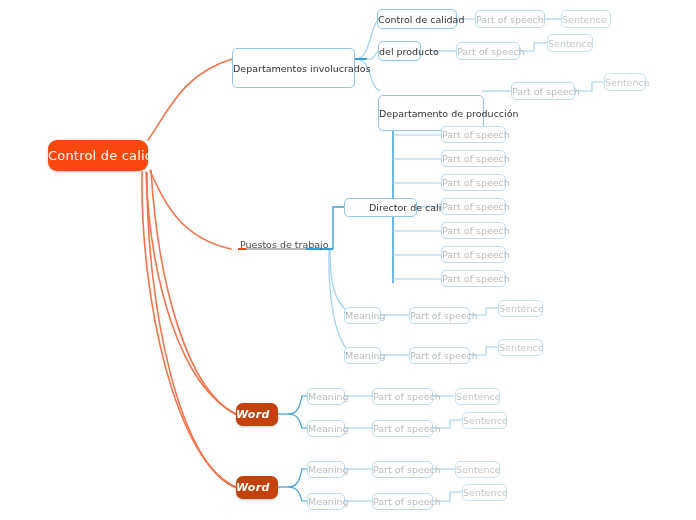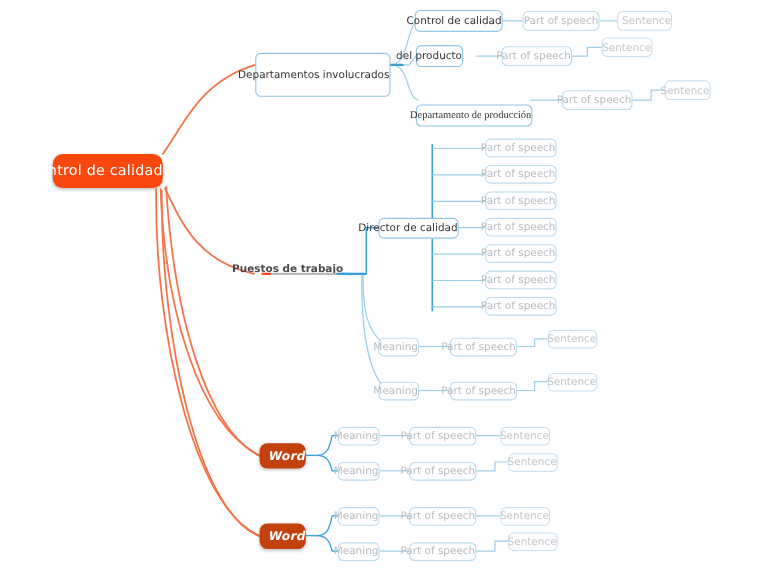--- a/index.html
+++ b/index.html
@@ -2,40 +2,40 @@
 <html><head>
 <meta charset="utf-8">
 <style>
   html,body{margin:0;padding:0;background:#ffffff;}
   body{width:696px;height:520px;position:relative;overflow:hidden;
        font-family:"DejaVu Sans","Liberation Sans",sans-serif;}
   #canvas{position:absolute;inset:0;width:696px;height:520px;}
   svg.links{position:absolute;left:0;top:0;width:696px;height:520px;pointer-events:none;}
 
   .node{position:absolute;box-sizing:border-box;display:flex;align-items:center;
-        justify-content:flex-end;white-space:nowrap;}
+        justify-content:flex-start;white-space:nowrap;}
 
   
   .root{background:#F9480E;color:#ffffff;border-radius:9px;font-size:13px;
         letter-spacing:.2px;box-shadow:0 1px 3px rgba(0,0,0,.22);}
 
   
   .box{background:#ffffff;border:1px solid #8FC7E8;border-radius:5px;
        color:#3b3b3b;font-size:9.5px;}
   .box.dark{color:#333333;}
   .box.ghost{color:#b9bcc0;border-color:#bcdcf1;}
   .box.ghost2{color:#c3c6ca;border-color:#c9e2f4;}
 
   
   .word{background:#c2410c;color:#ffffff;border-radius:7px;font-size:11px;
         font-weight:bold;letter-spacing:.3px;box-shadow:0 1px 3px rgba(0,0,0,.22);font-style:italic;}
 
   
   .uline{color:#4a4a4a;font-size:9.5px;background:transparent;border:0;
-         align-items:flex-end;padding-bottom:2px;font-weight:bold;}
+         align-items:flex-end;padding-bottom:2px;}
   .uline-bar{position:absolute;height:2px;background:#b9b9b9;}
   .uline-bar .cap-l{position:absolute;left:0;top:0;width:8px;height:2px;background:#F9480E;}
   .uline-bar .cap-r{position:absolute;right:0;top:0;width:8px;height:2px;background:#3AA0D8;}
 </style>
 </head>
 <body>
 
 <div id="canvas">
 
   <svg class="links" viewBox="0 0 696 520">
@@ -142,21 +142,21 @@
   <div class="node box dark" style="left:378px;top:41px;width:43px;height:20px;">
     <span>del producto</span>
   </div>
   <div class="node box ghost" style="left:456px;top:42px;width:64px;height:18px;">
     <span>Part of speech</span>
   </div>
   <div class="node box ghost2" style="left:547px;top:34px;width:46px;height:18px;">
     <span>Sentence</span>
   </div>
 
-  <div class="node box dark" style="left:378px;top:95px;width:106px;height:20px;font-family:Liberation Serif, serif;">
+  <div class="node box dark" style="left:378px;top:95px;width:106px;height:36px;">
     <span>Departamento de producción</span>
   </div>
   <div class="node box ghost" style="left:511px;top:82px;width:64px;height:18px;">
     <span>Part of speech</span>
   </div>
   <div class="node box ghost2" style="left:604px;top:73px;width:42px;height:18px;">
     <span>Sentence</span>
   </div>
 
   <div class="node uline" style="left:240px;top:236px;width:72px;height:16px;">

